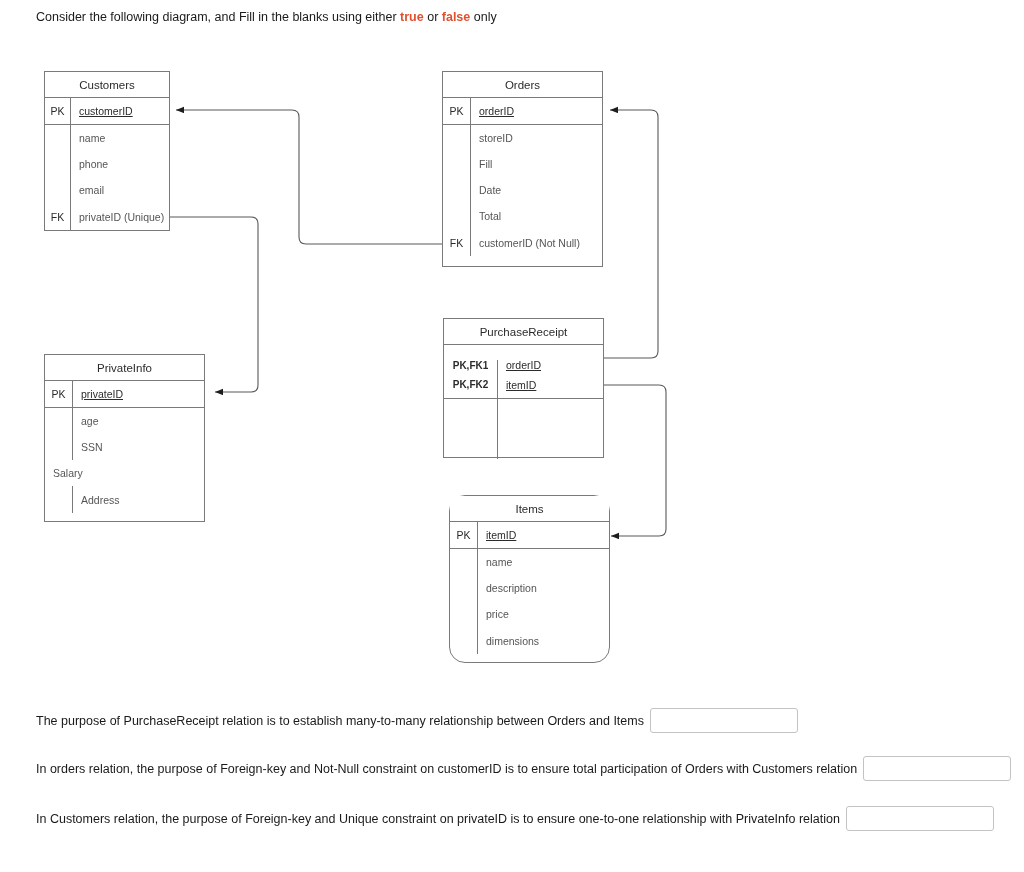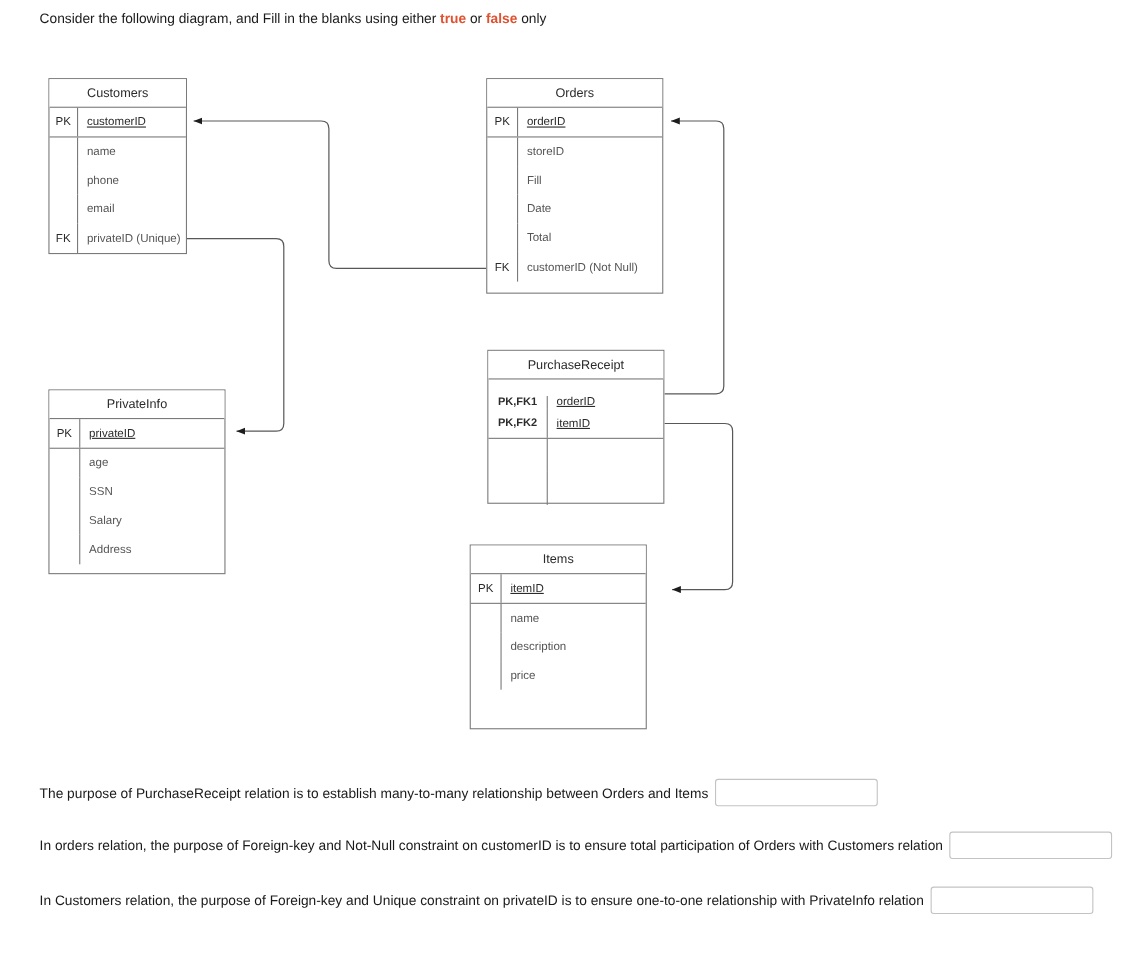--- a/index.html
+++ b/index.html
@@ -241,21 +241,21 @@
         <div class="cell-key" style="width:54px;"></div>
         <div class="cell-attr"></div>
       </div>
       <div class="ent-row" style="height:30px;">
         <div class="cell-key" style="width:54px;"></div>
         <div class="cell-attr"></div>
       </div>
     </div>
   </div>
 
-  <div class="entity" style="left:427px; top:495px; width:161px; height:168px;">
+  <div class="entity" style="left:449px; top:495px; width:161px; height:168px;border-radius:16px;">
     <div class="ent-title">Items</div>
     <div class="ent-section keys">
       <div class="ent-row" style="height:26px;">
         <div class="cell-key" style="width:28px;">PK</div>
         <div class="cell-attr pk">
             <span>itemID</span>
           </div>
       </div>
     </div>
     <div class="ent-section">
@@ -263,20 +263,24 @@
         <div class="cell-key" style="width:28px;"></div>
         <div class="cell-attr">name</div>
       </div>
       <div class="ent-row" style="height:26px;">
         <div class="cell-key" style="width:28px;"></div>
         <div class="cell-attr">description</div>
       </div>
       <div class="ent-row" style="height:26px;justify-content:flex-end;">
         <div class="cell-key" style="width:28px;"></div>
         <div class="cell-attr">price</div>
+      </div>
+      <div class="ent-row" style="height:27px;">
+        <div class="cell-key" style="width:28px;"></div>
+        <div class="cell-attr">dimensions</div>
       </div>
     </div>
   </div>
 
   <div class="entity" style="left:44px; top:354px; width:161px; height:168px;">
     <div class="ent-title">PrivateInfo</div>
     <div class="ent-section keys">
       <div class="ent-row" style="height:26px;">
         <div class="cell-key" style="width:28px;">PK</div>
         <div class="cell-attr pk">
@@ -286,21 +290,21 @@
     </div>
     <div class="ent-section">
       <div class="ent-row" style="height:26px;">
         <div class="cell-key" style="width:28px;"></div>
         <div class="cell-attr">age</div>
       </div>
       <div class="ent-row" style="height:26px;">
         <div class="cell-key" style="width:28px;"></div>
         <div class="cell-attr">SSN</div>
       </div>
-      <div class="ent-row" style="height:26px;">
+      <div class="ent-row" style="height:26px;flex-direction:column;">
         <div class="cell-key" style="width:28px;"></div>
         <div class="cell-attr">Salary</div>
       </div>
       <div class="ent-row" style="height:27px;">
         <div class="cell-key" style="width:28px;"></div>
         <div class="cell-attr">Address</div>
       </div>
     </div>
   </div>
 

